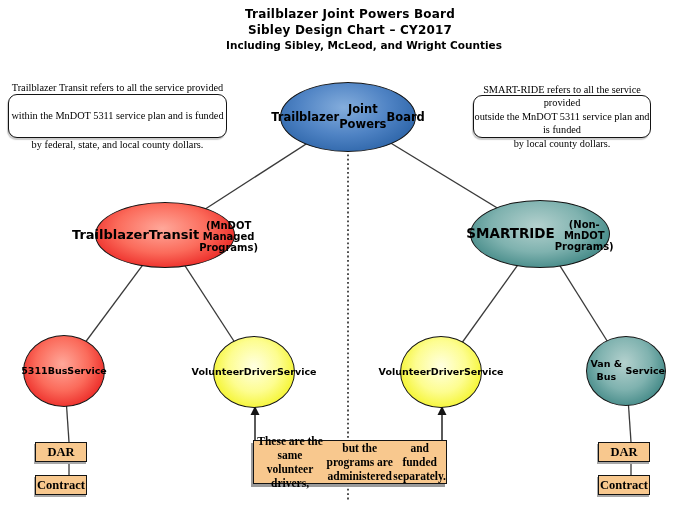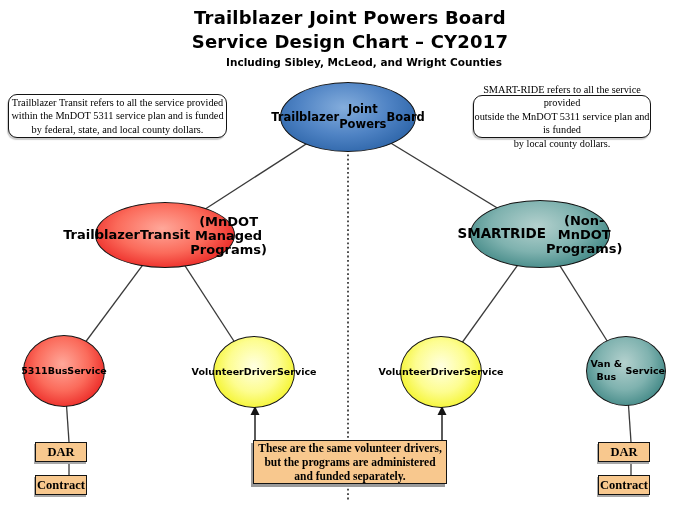--- a/index.html
+++ b/index.html
@@ -1,50 +1,50 @@
 <!DOCTYPE html>
 <html><head>
 <meta charset="utf-8">
 <style>
   html,body{margin:0;padding:0;background:#ffffff;}
   .stage{position:relative;width:700px;height:509px;background:#ffffff;overflow:hidden;
          font-family:"DejaVu Sans",sans-serif;color:#000;}
   svg.wires{position:absolute;left:0;top:0;z-index:1;}
   .titles{position:absolute;left:0;top:6px;width:700px;text-align:center;z-index:2;}
-  .t-main{font-size:18px;font-weight:bold;line-height:1.35;letter-spacing:.2px;}
+  .t-main{font-size:12px;font-weight:bold;line-height:1.35;letter-spacing:.2px;}
   .t-sub{font-size:10.5px;font-weight:bold;margin-top:1px;margin-left:28px;}
   .node{position:absolute;z-index:3;display:flex;flex-direction:row;align-items:center;
         justify-content:center;text-align:center;box-sizing:border-box;}
   .ellipse{border:1.6px solid #141414;border-radius:50%;}
   .blue{background:radial-gradient(ellipse at 47% 36%,#84ADDC 0%,#4F83C4 45%,#2A62A6 82%,#215694 100%);}
   .red{background:radial-gradient(ellipse at 48% 40%,#FFA89A 0%,#FB6B5B 45%,#E81A1A 85%,#D40F0F 100%);}
   .teal{background:radial-gradient(ellipse at 48% 38%,#B4D1CE 0%,#7FB2AF 45%,#2E7B79 88%,#1F6A68 100%);}
   .yellow{background:radial-gradient(ellipse at 50% 42%,#FFFFE2 0%,#FDFD90 45%,#F0F000 92%);}
   .n-board{left:280px;top:82px;width:136px;height:70px;font-size:11.5px;font-weight:bold;line-height:1.28;}
   .n-transit{left:95px;top:202px;width:140px;height:66px;font-size:13px;font-weight:bold;line-height:1.25;}
   .n-smart{left:470px;top:200px;width:140px;height:68px;font-size:13.5px;font-weight:bold;line-height:1.3;}
-  .subtag{font-size:13px;font-weight:bold;line-height:1.1;margin-top:2px;}
+  .subtag{font-size:10px;font-weight:bold;line-height:1.1;margin-top:2px;}
   .n-circle{width:82px;height:72px;font-size:9.5px;font-weight:bold;line-height:1.32;}
   .n-5311{left:23px;top:335px;}
   .n-volL{left:213px;top:336px;}
   .n-volR{left:400px;top:336px;}
   .n-van{left:586px;top:336px;width:80px;height:70px;}
   .obox{position:absolute;z-index:3;background:#F8C88E;border:1.1px solid #141414;
         display:flex;align-items:center;justify-content:center;text-align:center;
         font-family:"Liberation Serif","DejaVu Serif",serif;font-weight:bold;box-sizing:border-box;}
   .small-box{width:52px;height:20px;font-size:12.5px;box-shadow:-1px 2px 0 #a8a8a8;}
   .darL{left:35px;top:442px;} .conL{left:35px;top:475px;}
   .darR{left:598px;top:442px;} .conR{left:598px;top:475px;}
   .note{left:253px;top:440px;width:194px;height:44px;font-size:11.5px;line-height:1.22;
-        flex-direction:column;box-shadow:-2px 3px 0 #9a9a9a;}
+        flex-direction:row;box-shadow:-2px 3px 0 #9a9a9a;}
   .callout{position:absolute;z-index:2;background:#fff;border:1.1px solid #141414;border-radius:9px;
            display:flex;flex-direction:column;align-items:center;justify-content:center;text-align:center;
            font-family:"Liberation Serif","DejaVu Serif",serif;font-size:10.3px;line-height:1.3;
            box-sizing:border-box;box-shadow:-1px 2px 1px rgba(140,140,140,.45);}
-  .calloutL{left:8px;top:94px;width:219px;height:44px;}
+  .calloutL{left:8px;top:94px;width:219px;height:44px;gap:15px;}
   .calloutR{left:473px;top:95px;width:178px;height:43px;}
 </style>
 </head>
 <body>
 
 <div class="stage">
 
   <svg class="wires" width="700" height="509" viewBox="0 0 700 509">
     <line x1="348" y1="117" x2="165" y2="235" stroke="#3a3a3a" stroke-width="1.3"></line>
     <line x1="348" y1="117" x2="540" y2="234" stroke="#3a3a3a" stroke-width="1.3"></line>
@@ -58,21 +58,21 @@
     <line x1="628" y1="398" x2="631" y2="442" stroke="#3a3a3a" stroke-width="1.3"></line>
     <line x1="631" y1="462" x2="631" y2="475" stroke="#3a3a3a" stroke-width="1.3"></line>
     <line x1="255" y1="440" x2="255" y2="413" stroke="#141414" stroke-width="1.4"></line>
     <polygon points="255,406 250.5,415 259.5,415" fill="#141414"></polygon>
     <line x1="442" y1="440" x2="442" y2="413" stroke="#141414" stroke-width="1.4"></line>
     <polygon points="442,406 437.5,415 446.5,415" fill="#141414"></polygon>
   </svg>
 
   <div class="titles">
     <div class="t-main">Trailblazer Joint Powers Board</div>
-    <div class="t-main">Service Design Chart – CY2017</div>
+    <div class="t-main">Sibley Design Chart – CY2017</div>
     <div class="t-sub">Including Sibley, McLeod, and Wright Counties</div>
   </div>
 
   <div class="callout calloutL">
     <div>Trailblazer Transit refers to all the service provided</div>
     <div>within the MnDOT 5311 service plan and is funded</div>
     <div>by federal, state, and local county dollars.</div>
   </div>
 
   <div class="callout calloutR">

